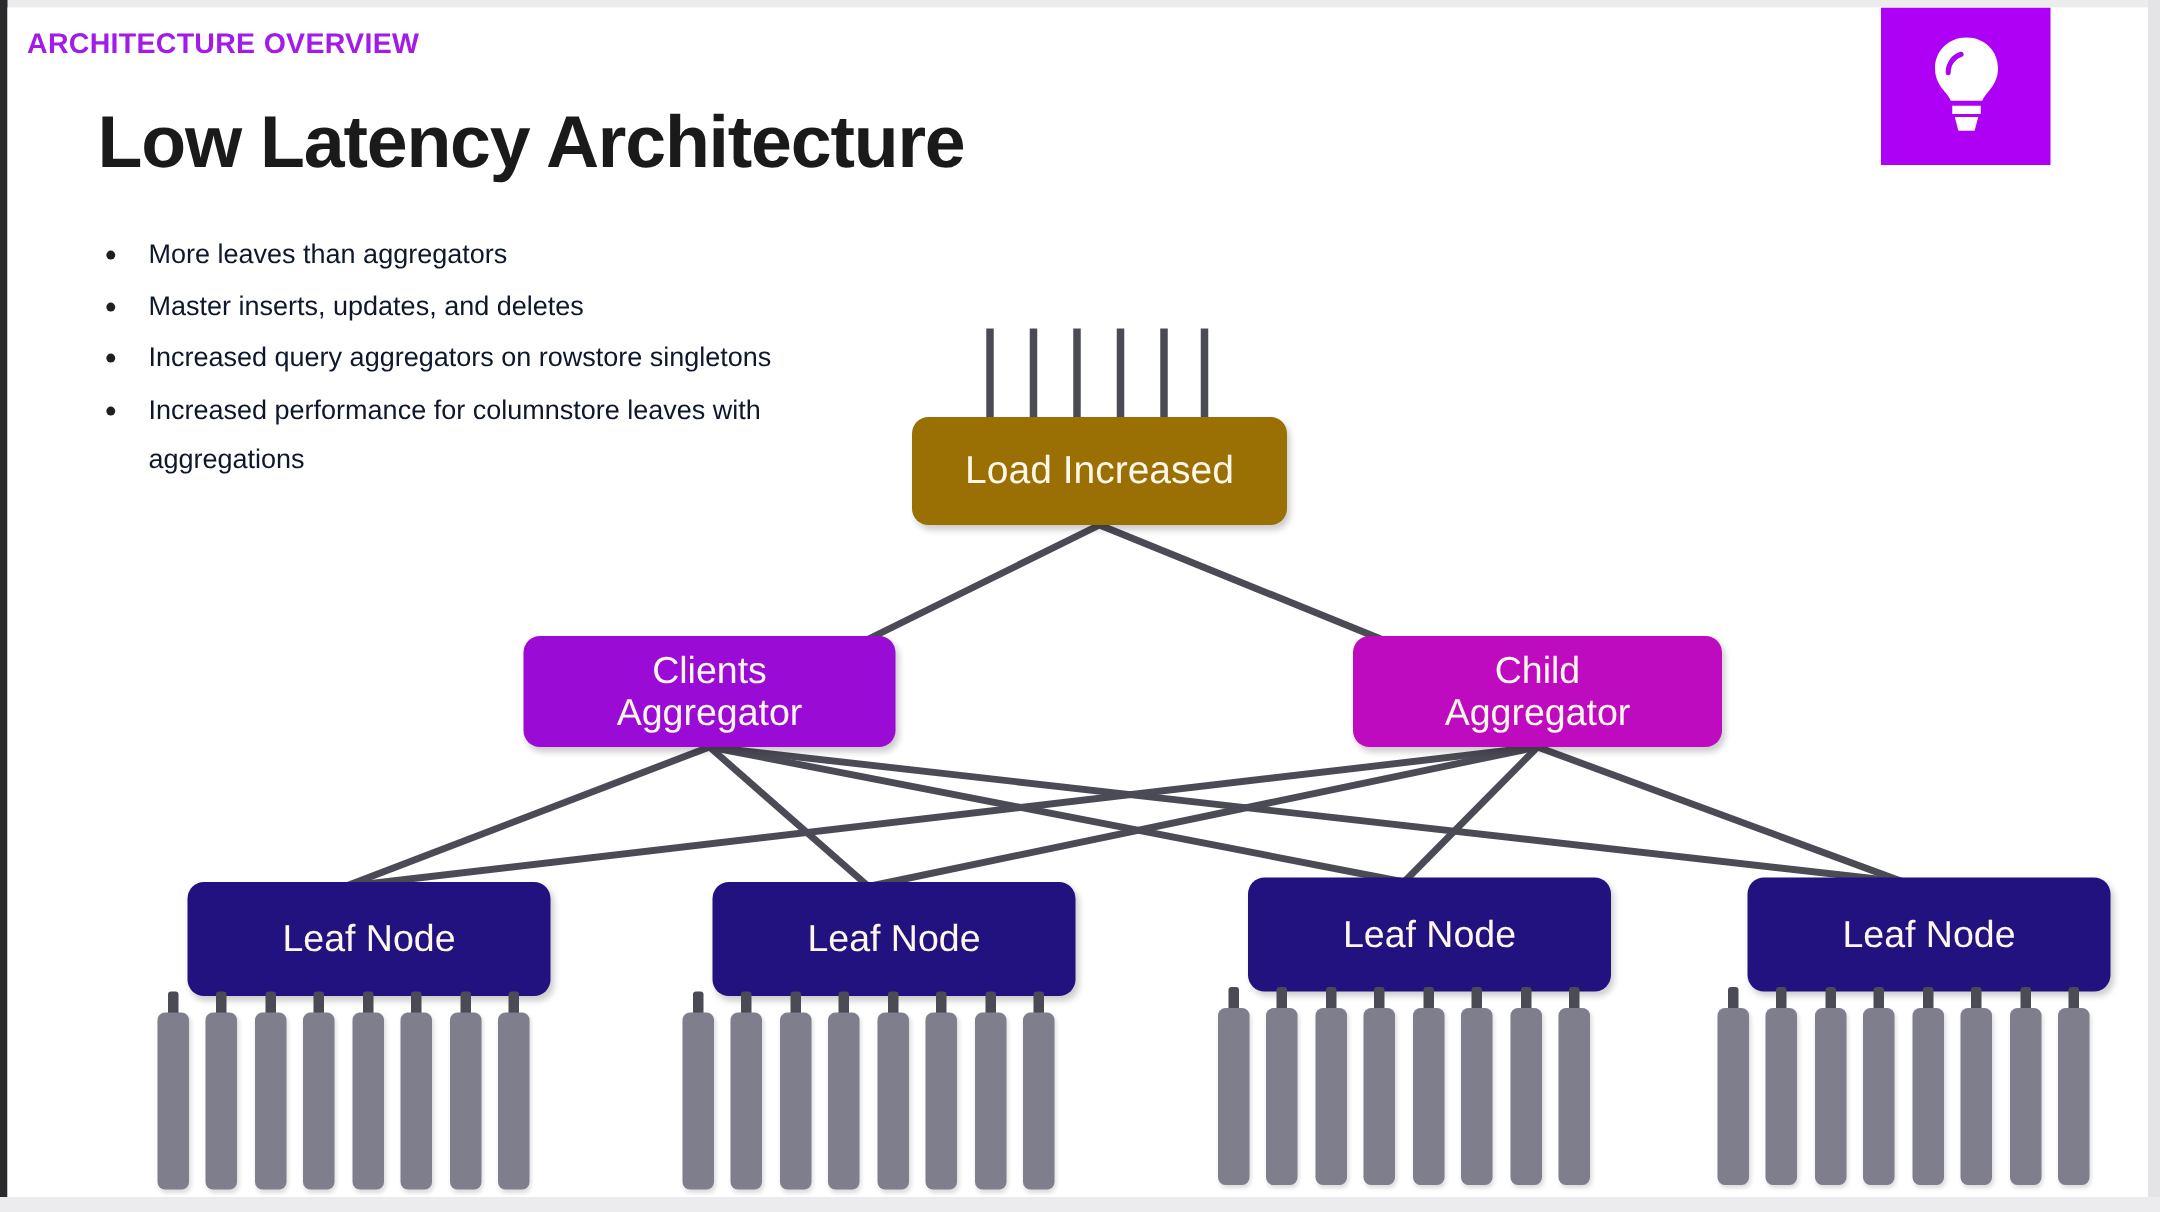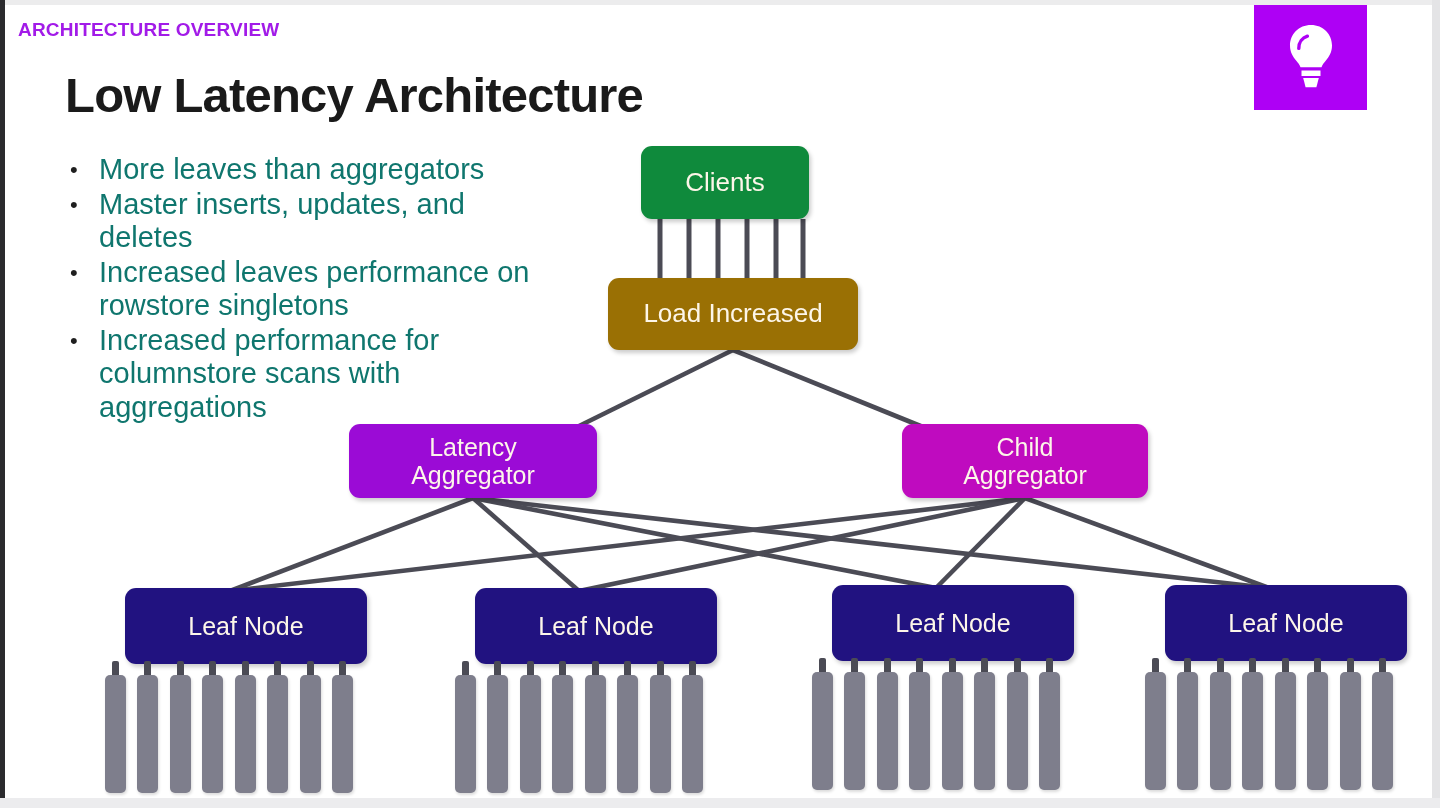--- a/index.html
+++ b/index.html
@@ -106,23 +106,23 @@
     width: 38px;
     flex: 0 0 38px;
     font-size: 22px;
     line-height: 33.5px;
     color: #1f1f1f;
     text-align: left;
     padding-left: 9px;
     box-sizing: border-box;
   }
   .bullet .btxt {
-    font-size: 29px;
+    font-size: 18px;
     line-height: 33.5px;
-    color: #0f766e;
+    color: #0f172a;
   }
 
   
   #diagram {
     position: absolute;
     left: 0; top: 0;
     width: 1427px;
     height: 793px;
   }
   #wires {
@@ -220,25 +220,25 @@
       <div class="bullet">
         <span class="dot">•</span>
         <span class="btxt">More leaves than aggregators</span>
       </div>
       <div class="bullet">
         <span class="dot">•</span>
         <span class="btxt">Master inserts, updates, and deletes</span>
       </div>
       <div class="bullet">
         <span class="dot">•</span>
-        <span class="btxt">Increased leaves performance on rowstore singletons</span>
+        <span class="btxt">Increased query aggregators on rowstore singletons</span>
       </div>
       <div class="bullet">
         <span class="dot">•</span>
-        <span class="btxt">Increased performance for columnstore scans with aggregations</span>
+        <span class="btxt">Increased performance for columnstore leaves with aggregations</span>
       </div>
     </div>
 
     <div id="diagram">
 
       <svg id="wires" viewBox="0 0 1427 793">
         <g stroke="#4b4b55" stroke-width="5" fill="none" stroke-linecap="butt">
 
           <line x1="655" y1="214" x2="655" y2="278"></line>
           <line x1="684" y1="214" x2="684" y2="278"></line>
@@ -257,31 +257,28 @@
           <line x1="468" y1="493" x2="931" y2="583"></line>
           <line x1="468" y1="493" x2="1264" y2="583"></line>
 
           <line x1="1020" y1="493" x2="225" y2="586"></line>
           <line x1="1020" y1="493" x2="574" y2="586"></line>
           <line x1="1020" y1="493" x2="931" y2="583"></line>
           <line x1="1020" y1="493" x2="1264" y2="583"></line>
         </g>
       </svg>
 
-      <div class="node" id="node-clients">
-        <span>Clients</span>
-      </div>
 
       <div class="node" id="node-lb">
         <span>Load Increased</span>
       </div>
 
       <div class="node" id="node-master">
         <span>
-          <span>Latency</span><br>
+          <span>Clients</span><br>
           <span>Aggregator</span>
         </span>
       </div>
 
       <div class="node" id="node-child">
         <span>
           <span>Child</span><br>
           <span>Aggregator</span>
         </span>
       </div>

